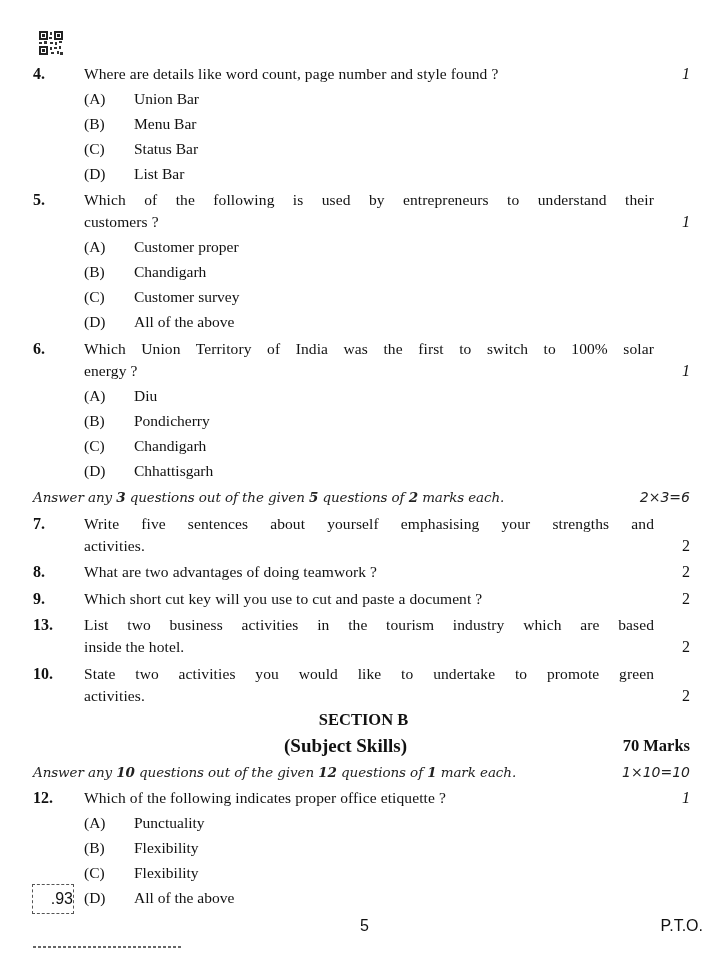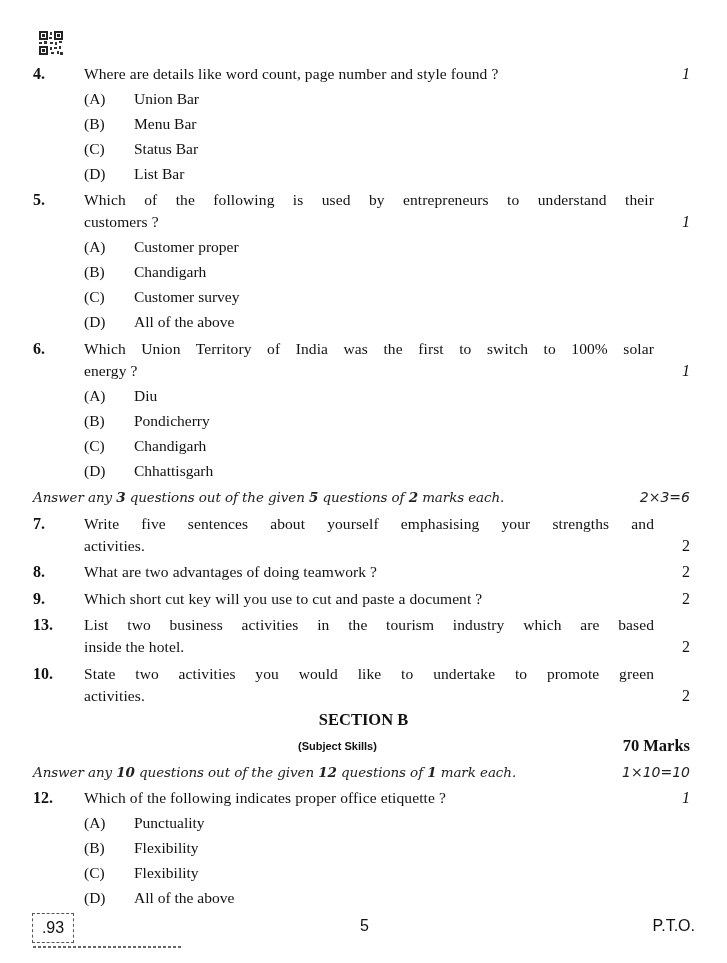--- a/index.html
+++ b/index.html
@@ -41,43 +41,43 @@
     .instr-mark {
       position: absolute; right: 37px;
       font-family: "DejaVu Sans", sans-serif; font-style: italic; font-size: 14px; color: #222;
     }
     .section-title {
       position: absolute; left: 0; width: 727px; text-align: center;
       font-weight: bold; font-size: 16.5px;
       font-family: "Liberation Serif", serif;
     }
     .section-sub {
-      position: absolute; left: 298px; font-weight: bold; font-size: 11px;
-      font-family: Liberation Sans, sans-serif;
+      position: absolute; left: 284px; font-weight: bold; font-size: 19px;
+      font-family: Liberation Serif, serif;
     }
     .section-marks {
       position: absolute; right: 37px; font-weight: bold; font-size: 16.5px;
       font-family: "Liberation Serif", serif;
     }
     .footer-code {
-      position: absolute; left: 32px; top: 913px; width: 42px; height: 30px;
+      position: absolute; left: 32px; top: 884px; width: 42px; height: 30px;
       border: 1px dashed #555; box-sizing: border-box;
       font-family: "Liberation Sans", sans-serif; font-size: 16px;
-      text-align: center; line-height: 28px;
+      text-align: right; line-height: 28px;
     }
     .footer-fine {
       position: absolute; left: 33px; top: 946px; width: 150px; height: 2px;
       background: repeating-linear-gradient(90deg, #666 0 3px, #fff 3px 5px);
     }
     .footer-page {
       position: absolute; left: 360px; top: 917px;
       font-family: "Liberation Sans", sans-serif; font-size: 16px;
     }
     .footer-pto {
-      position: absolute; right: 32px; top: 917px;
+      position: absolute; right: 24px; top: 917px;
       font-family: "Liberation Sans", sans-serif; font-size: 16px;
     }
   </style>
 </head>
 <body>
 
 <div class="page">
 
   <svg class="qr" viewBox="0 0 24 24">
     <rect x="0" y="0" width="9" height="9" fill="#222"></rect>

